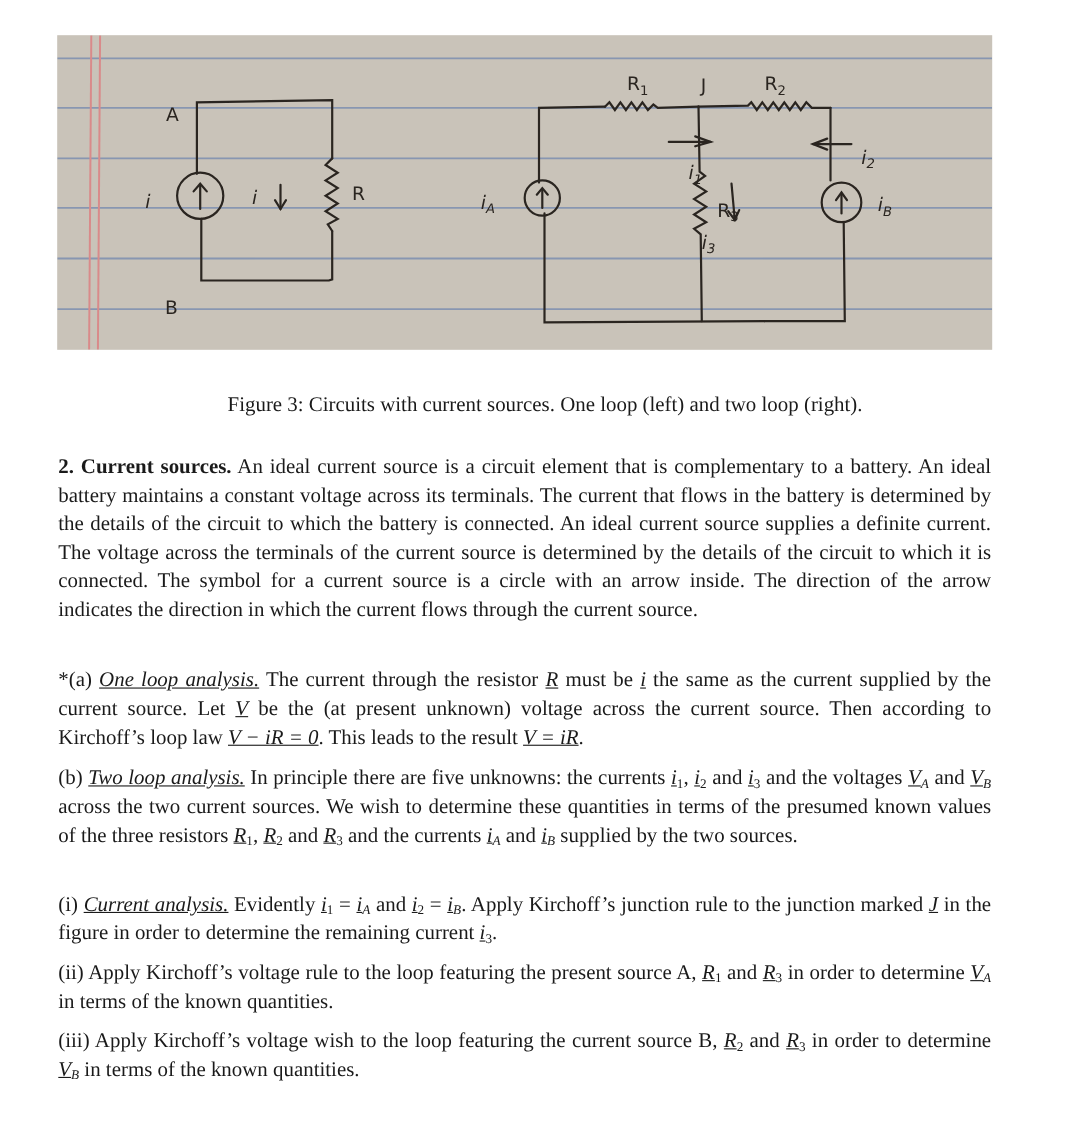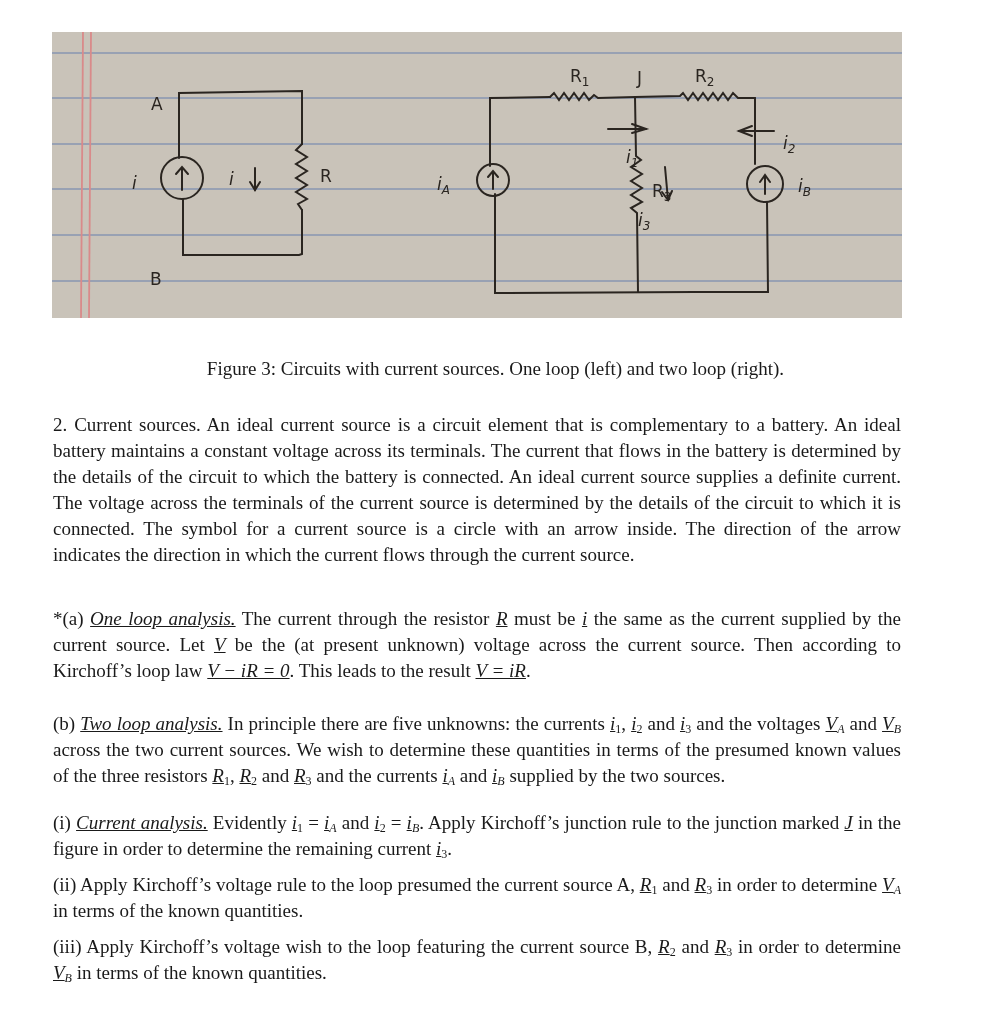--- a/index.html
+++ b/index.html
@@ -6,21 +6,21 @@
   body { width:991px; height:1024px; position:relative; overflow:hidden;
          font-family:"Liberation Serif","DejaVu Serif",serif; color:#1a1a1a; }
   .photo { position:absolute; left:52px; top:32px; width:850px; height:286px;
            background:#c9c3b9; overflow:hidden; }
   .photo svg { position:absolute; left:0; top:0; }
   .caption { position:absolute; left:0; width:991px; top:358px; text-align:center;
              font-size:19px; }
   .text { position:absolute; left:53px; width:848px; font-size:19px; line-height:26px;
           text-align:justify; }
   .p { margin:0; }
-  b { font-weight:normal; }
+  b { font-weight:bold; }
   i.m { font-style:italic;text-decoration:underline; }
   sub { font-size:12px; vertical-align:-3px; line-height:0; }
   .hand { font-family:"DejaVu Sans", sans-serif; }
 </style>
 </head>
 <body>
 
 <div class="photo">
   <svg width="850" height="286" viewBox="0 0 850 286">
 
@@ -104,27 +104,27 @@
 <div class="caption">Figure 3: Circuits with current sources. One loop (left) and two loop (right).</div>
 
 <div class="text" style="top:412px;">
   <p class="p"><b>2. Current sources.</b><span> An ideal current source is a circuit element that is complementary to a battery. An ideal battery maintains a constant voltage across its terminals. The current that flows in the battery is determined by the details of the circuit to which the battery is connected. An ideal current source supplies a definite current. The voltage across the terminals of the current source is determined by the details of the circuit to which it is connected. The symbol for a current source is a circle with an arrow inside. The direction of the arrow indicates the direction in which the current flows through the current source.</span></p>
 </div>
 
 <div class="text" style="top:606px;">
   <p class="p"><span>*(a) </span><i class="m">One loop analysis.</i><span> The current through the resistor </span><i class="m">R</i><span> must be </span><i class="m">i</i><span> the same as the current supplied by the current source. Let </span><i class="m">V</i><span> be the (at present unknown) voltage across the current source. Then according to Kirchoff’s loop law </span><i class="m">V − iR = 0</i><span>. This leads to the result </span><i class="m">V = iR</i><span>.</span></p>
 </div>
 
-<div class="text" style="top:695px;margin-top:16px;">
+<div class="text" style="top:695px;">
   <p class="p"><span>(b) </span><i class="m">Two loop analysis.</i><span> In principle there are five unknowns: the currents </span><i class="m">i</i><sub>1</sub><span>, </span><i class="m">i</i><sub>2</sub><span> and </span><i class="m">i</i><sub>3</sub><span> and the voltages </span><i class="m">V</i><sub><i>A</i></sub><span> and </span><i class="m">V</i><sub><i>B</i></sub><span> across the two current sources. We wish to determine these quantities in terms of the presumed known values of the three resistors </span><i class="m">R</i><sub>1</sub><span>, </span><i class="m">R</i><sub>2</sub><span> and </span><i class="m">R</i><sub>3</sub><span> and the currents </span><i class="m">i</i><sub><i>A</i></sub><span> and </span><i class="m">i</i><sub><i>B</i></sub><span> supplied by the two sources.</span></p>
 </div>
 
 <div class="text" style="top:810px;">
   <p class="p"><span>(i) </span><i class="m">Current analysis.</i><span> Evidently </span><i class="m">i</i><sub>1</sub><span> = </span><i class="m">i</i><sub><i>A</i></sub><span> and </span><i class="m">i</i><sub>2</sub><span> = </span><i class="m">i</i><sub><i>B</i></sub><span>. Apply Kirchoff’s junction rule to the junction marked </span><i class="m">J</i><span> in the figure in order to determine the remaining current </span><i class="m">i</i><sub>3</sub><span>.</span></p>
 </div>
 
 <div class="text" style="top:872px;">
-  <p class="p"><span>(ii) Apply Kirchoff’s voltage rule to the loop presumed the current source A, </span><i class="m">R</i><sub>1</sub><span> and </span><i class="m">R</i><sub>3</sub><span> in order to determine </span><i class="m">V</i><sub><i>A</i></sub><span> in terms of the known quantities.</span></p>
+  <p class="p"><span>(ii) Apply Kirchoff’s voltage rule to the loop featuring the present source A, </span><i class="m">R</i><sub>1</sub><span> and </span><i class="m">R</i><sub>3</sub><span> in order to determine </span><i class="m">V</i><sub><i>A</i></sub><span> in terms of the known quantities.</span></p>
 </div>
 
 <div class="text" style="top:934px;">
   <p class="p"><span>(iii) Apply Kirchoff’s voltage wish to the loop featuring the current source B, </span><i class="m">R</i><sub>2</sub><span> and </span><i class="m">R</i><sub>3</sub><span> in order to determine </span><i class="m">V</i><sub><i>B</i></sub><span> in terms of the known quantities.</span></p>
 </div>
 
 </body></html>

